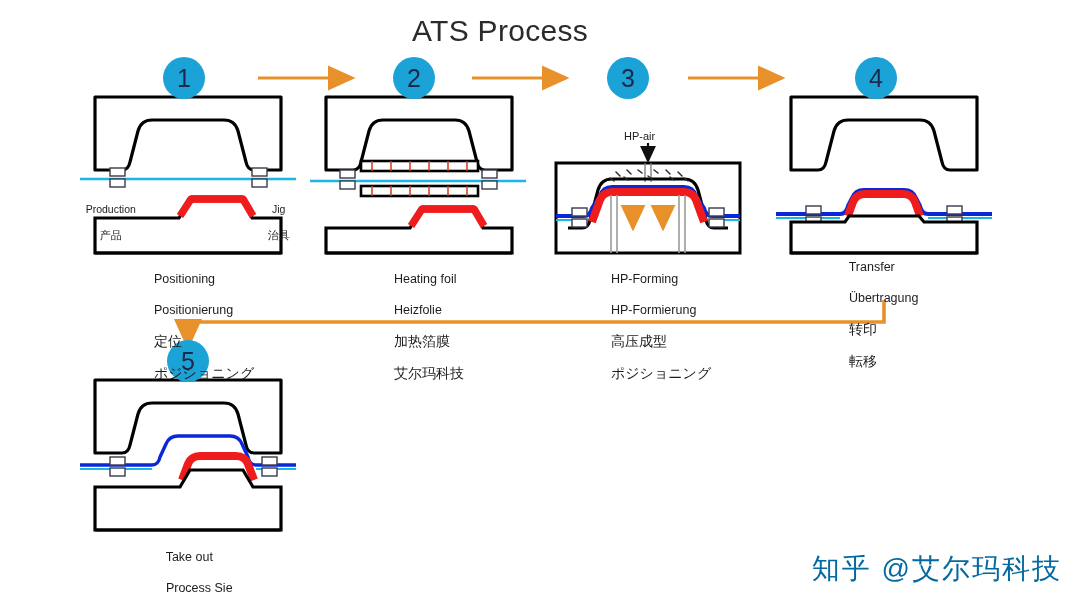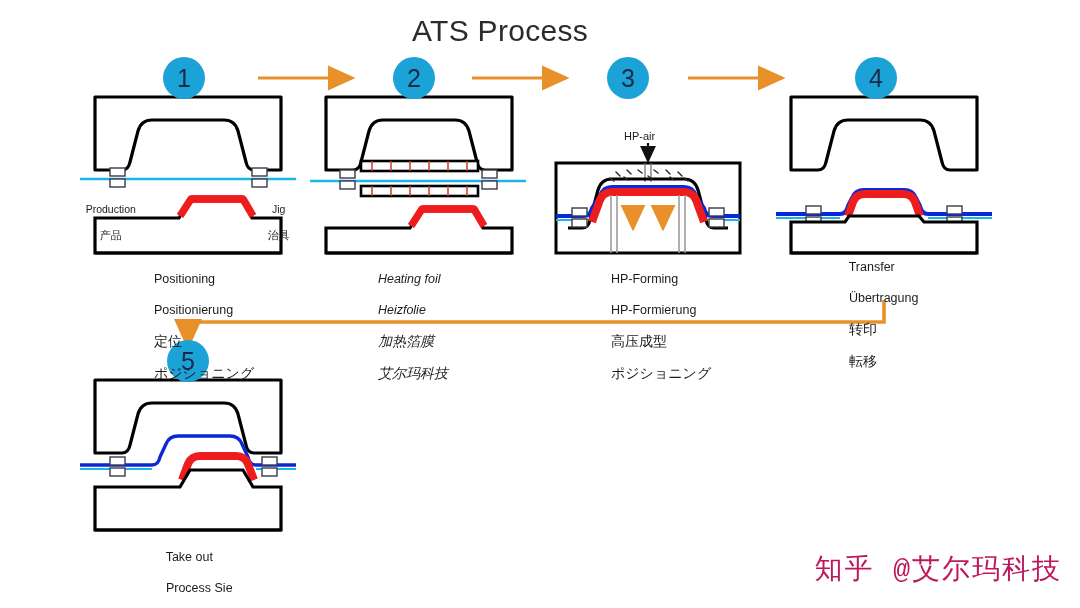--- a/index.html
+++ b/index.html
@@ -46,22 +46,22 @@
   .hp-air-label {
     position: absolute;
     font-size: 11px; color: #1c1c1c; white-space: pre;
   }
 
   svg { position: absolute; top: 0; left: 0; overflow: visible; }
   .stage-svg { width: 1080px; height: 608px; pointer-events: none; }
 
   .watermark {
     position: absolute; right: 18px; bottom: 20px;
-    font-family: Liberation Mono, monospace;
-    font-size: 28px; color: #be185d; letter-spacing: 2px;
+    font-family: Liberation Sans, sans-serif;
+    font-size: 28px; color: #0369a1; letter-spacing: 2px;
     white-space: pre;
   }
 </style>
 </head>
 <body>
 
 <div id="stage">
 
   <div class="title">ATS Process</div>
 
@@ -319,21 +319,21 @@
 
   <div class="hp-air-label" style="left:624px; top:130px;">HP-air</div>
 
   <div class="step-caption" style="left:140px; top:256px;">
     <span>Positioning</span><br>
     <span>Positionierung</span><br>
     <span class="cjk">定位</span><br>
     <span class="cjk">ポジショニング</span>
   </div>
 
-  <div class="step-caption" style="left:364px; top:256px;font-style:italic;">
+  <div class="step-caption" style="left:380px; top:256px;">
     <span>Heating foil</span><br>
     <span>Heizfolie</span><br>
     <span class="cjk">加热箔膜</span><br>
     <span class="cjk">艾尔玛科技</span>
   </div>
 
   <div class="step-caption" style="left:597px; top:256px;">
     <span>HP-Forming</span><br>
     <span>HP-Formierung</span><br>
     <span class="cjk">高压成型</span><br>

